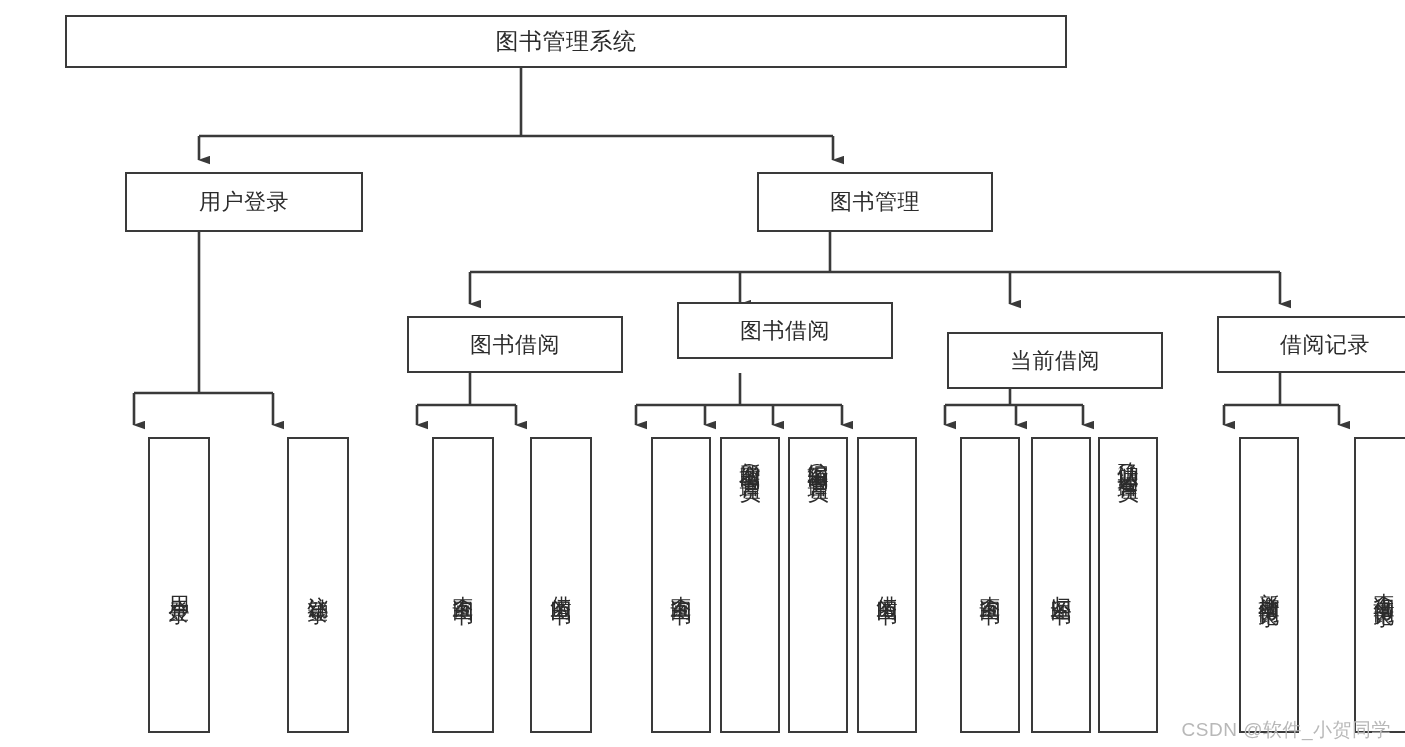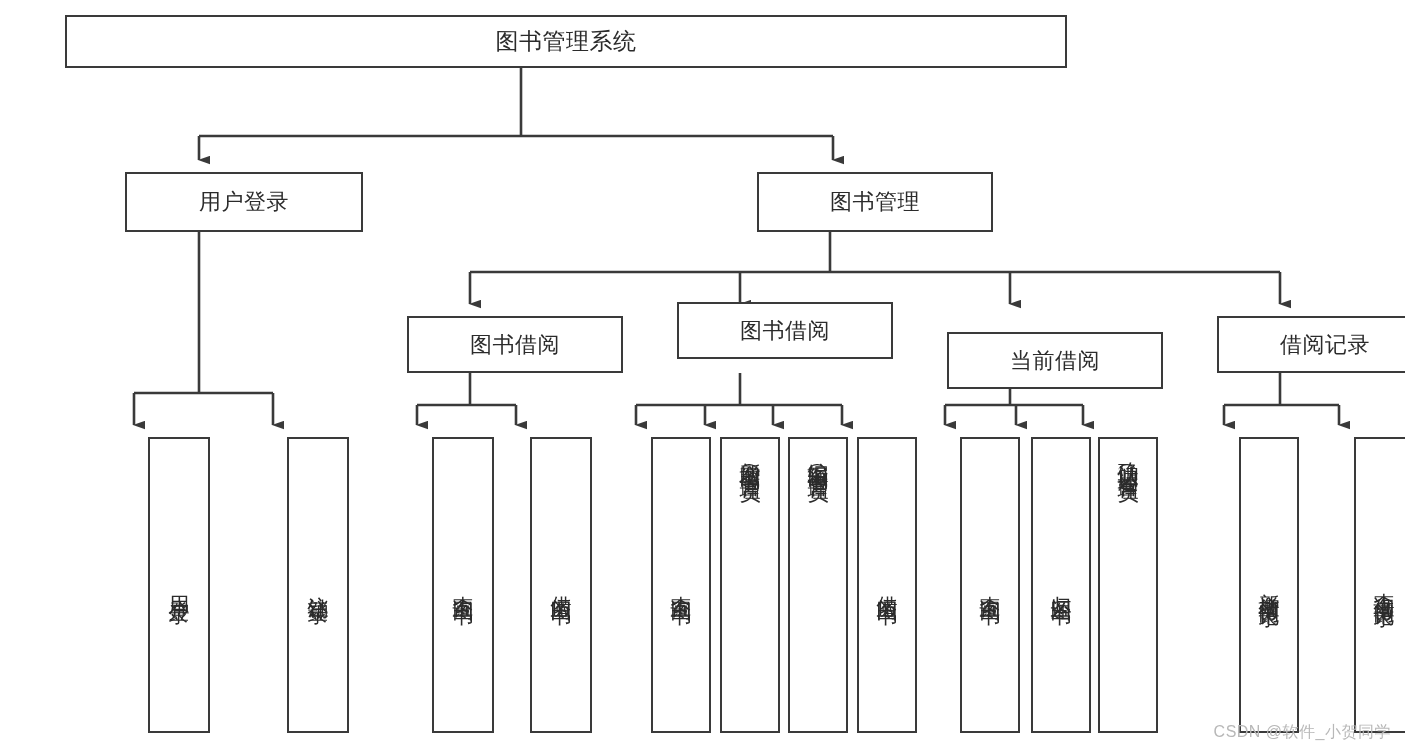--- a/index.html
+++ b/index.html
@@ -57,21 +57,21 @@
     white-space: nowrap;
     display: block;
   }
   .node.v.topalign {
     align-items: flex-start;
   }
   .watermark {
     position: absolute;
     right: 14px;
     bottom: 4px;
-    font-size: 16px;
+    font-size: 19px;
     color: #b8b8b8;
     white-space: nowrap;
     letter-spacing: 0.5px;
   }
 </style>
 </head>
 <body>
 
 <div id="canvas">
 

